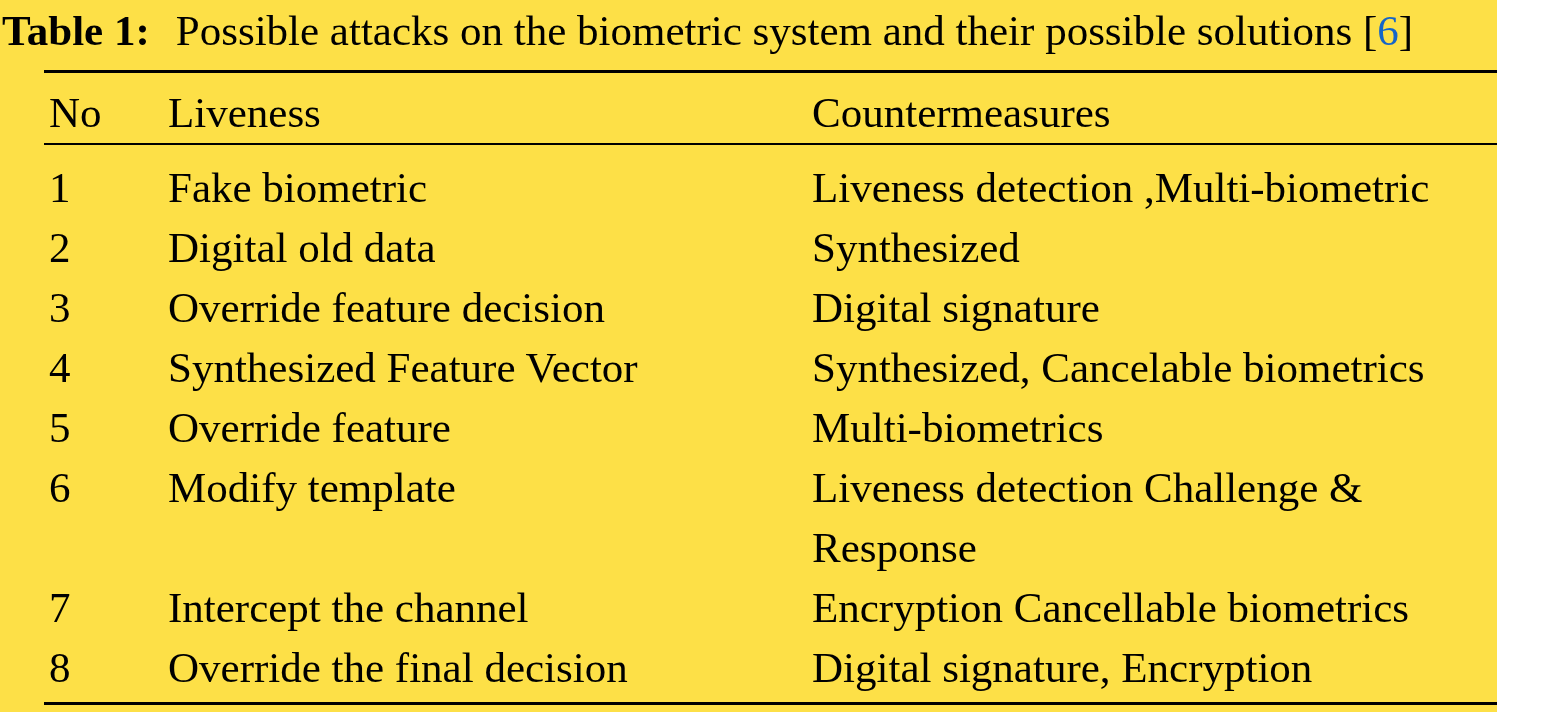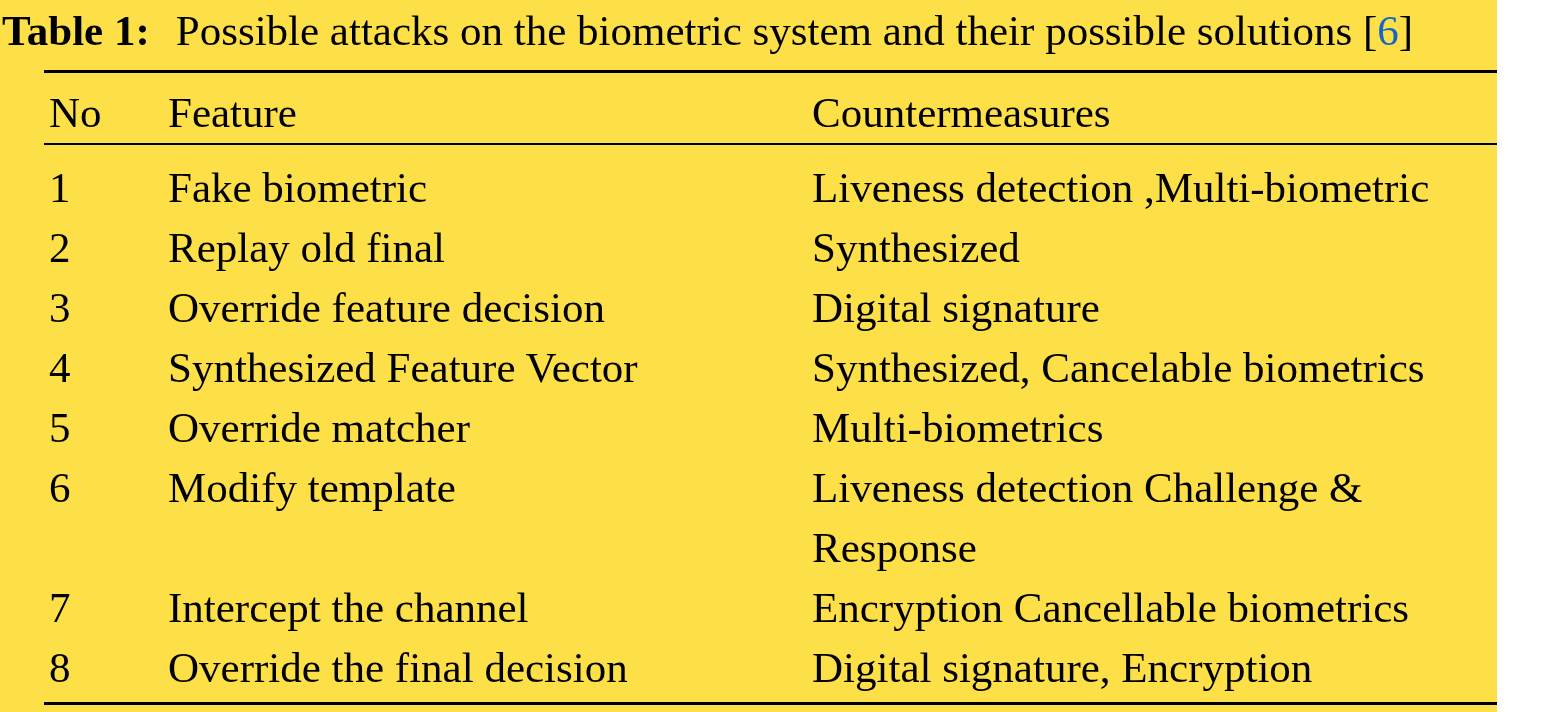--- a/index.html
+++ b/index.html
@@ -69,52 +69,52 @@
 
   <table class="attacks">
     <colgroup>
       <col class="c-no">
       <col class="c-threat">
       <col class="c-counter">
     </colgroup>
     <thead>
       <tr>
         <th>No</th>
-        <th>Feature</th>
+        <th>Liveness</th>
         <th>Countermeasures</th>
       </tr>
     </thead>
     <tbody>
     <tr>
       <td>1</td>
       <td>Fake biometric</td>
       <td>Liveness detection ,Multi-biometric</td>
     </tr>
 
     <tr>
       <td>2</td>
-      <td>Replay old final</td>
+      <td>Digital old data</td>
       <td>Synthesized</td>
     </tr>
 
     <tr>
       <td>3</td>
       <td>Override feature decision</td>
       <td>Digital signature</td>
     </tr>
 
     <tr>
       <td>4</td>
       <td>Synthesized Feature Vector</td>
       <td>Synthesized, Cancelable biometrics</td>
     </tr>
 
     <tr>
       <td>5</td>
-      <td>Override matcher</td>
+      <td>Override feature</td>
       <td>Multi-biometrics</td>
     </tr>
 
     <tr>
       <td>6</td>
       <td>Modify template</td>
       <td>Liveness detection Challenge &amp; Response</td>
     </tr>
 
     <tr>

